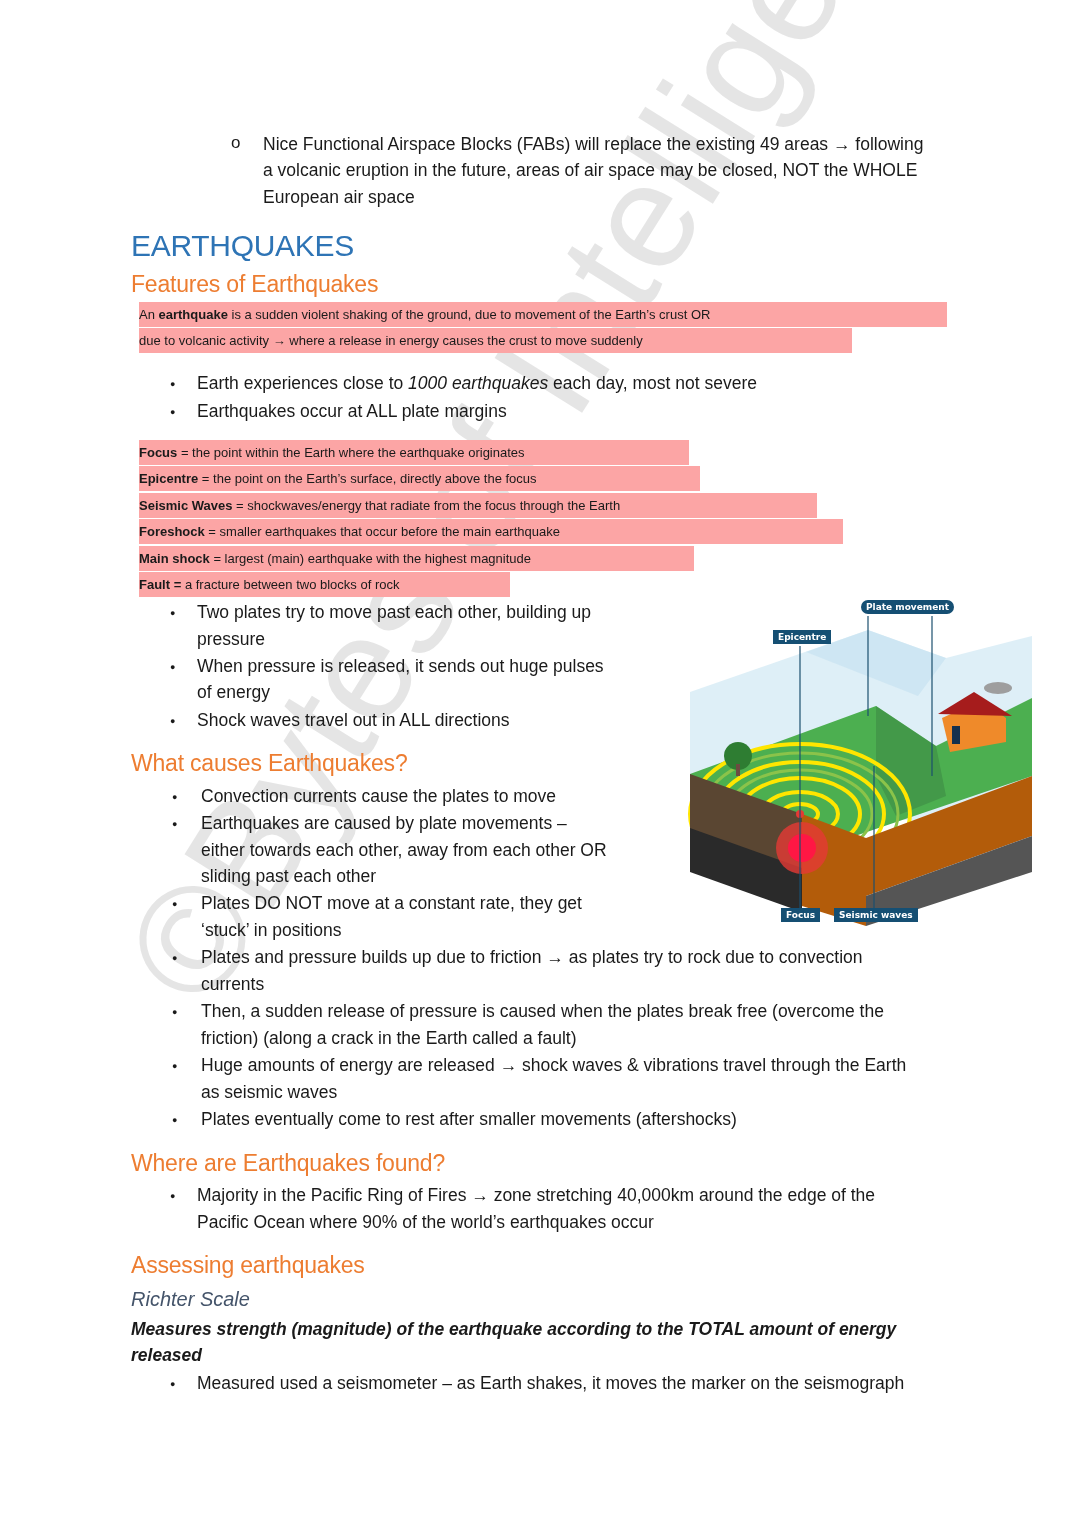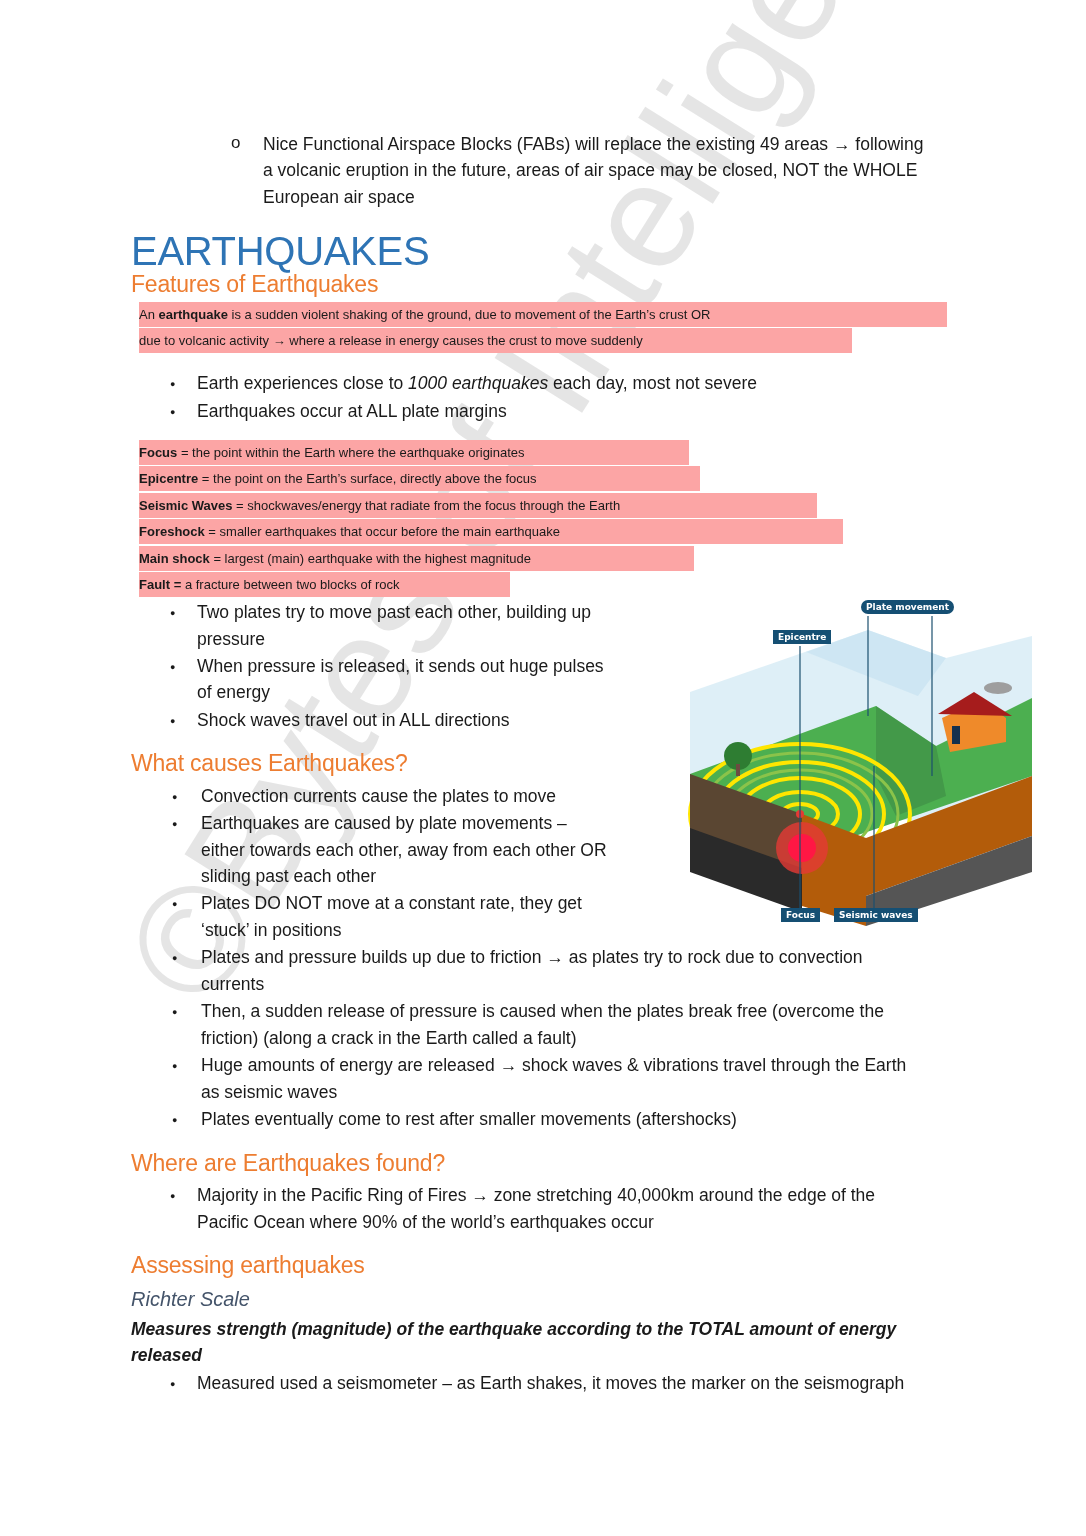--- a/index.html
+++ b/index.html
@@ -3,21 +3,21 @@
 <meta charset="utf-8">
 <style>
   html, body { margin: 0; padding: 0; }
   body {
     width: 1086px; height: 1536px; background: #ffffff; position: relative; overflow: hidden;
     font-family: "Liberation Sans", sans-serif; color: #1a1a1a;
   }
   .abs { position: absolute; }
   .txt { font-size: 17.5px; line-height: 26.5px; white-space: nowrap; }
   .u { text-underline-offset: 2px; }
-  .h1 { font-size: 40px; color: #2e74b5; letter-spacing: -0.3px; }
+  .h1 { font-size: 30px; color: #2e74b5; letter-spacing: -0.3px; }
   .h2 { font-size: 23px; color: #ed7d31; letter-spacing: -0.2px; }
   .h3 { font-size: 20px; color: #44546a; font-style: italic; }
   .bullet { position: absolute; font-size: 14px; }
   .bullet.dot::before { content: "\25CF"; font-size: 9px; }
   .bullet.circ::before { content: "o"; font-size: 17px; }
   .hl-line { position: absolute; left: 139px; height: 25px; background: #fca5a5; line-height: 25px; font-size: 13px; white-space: nowrap; }
   .label-box { position: absolute; background: #154f73; color: #fff; font-size: 9px; font-weight: bold; padding: 2px 5px; font-family: "DejaVu Sans", sans-serif; }
   .watermark { position: absolute; left: 90px; top: 940px; transform: rotate(-58deg); transform-origin: left top; font-size: 150px; color: rgba(160,160,160,0.28); white-space: nowrap; pointer-events: none; font-family: "Liberation Sans", sans-serif; }
 </style>
 </head>

